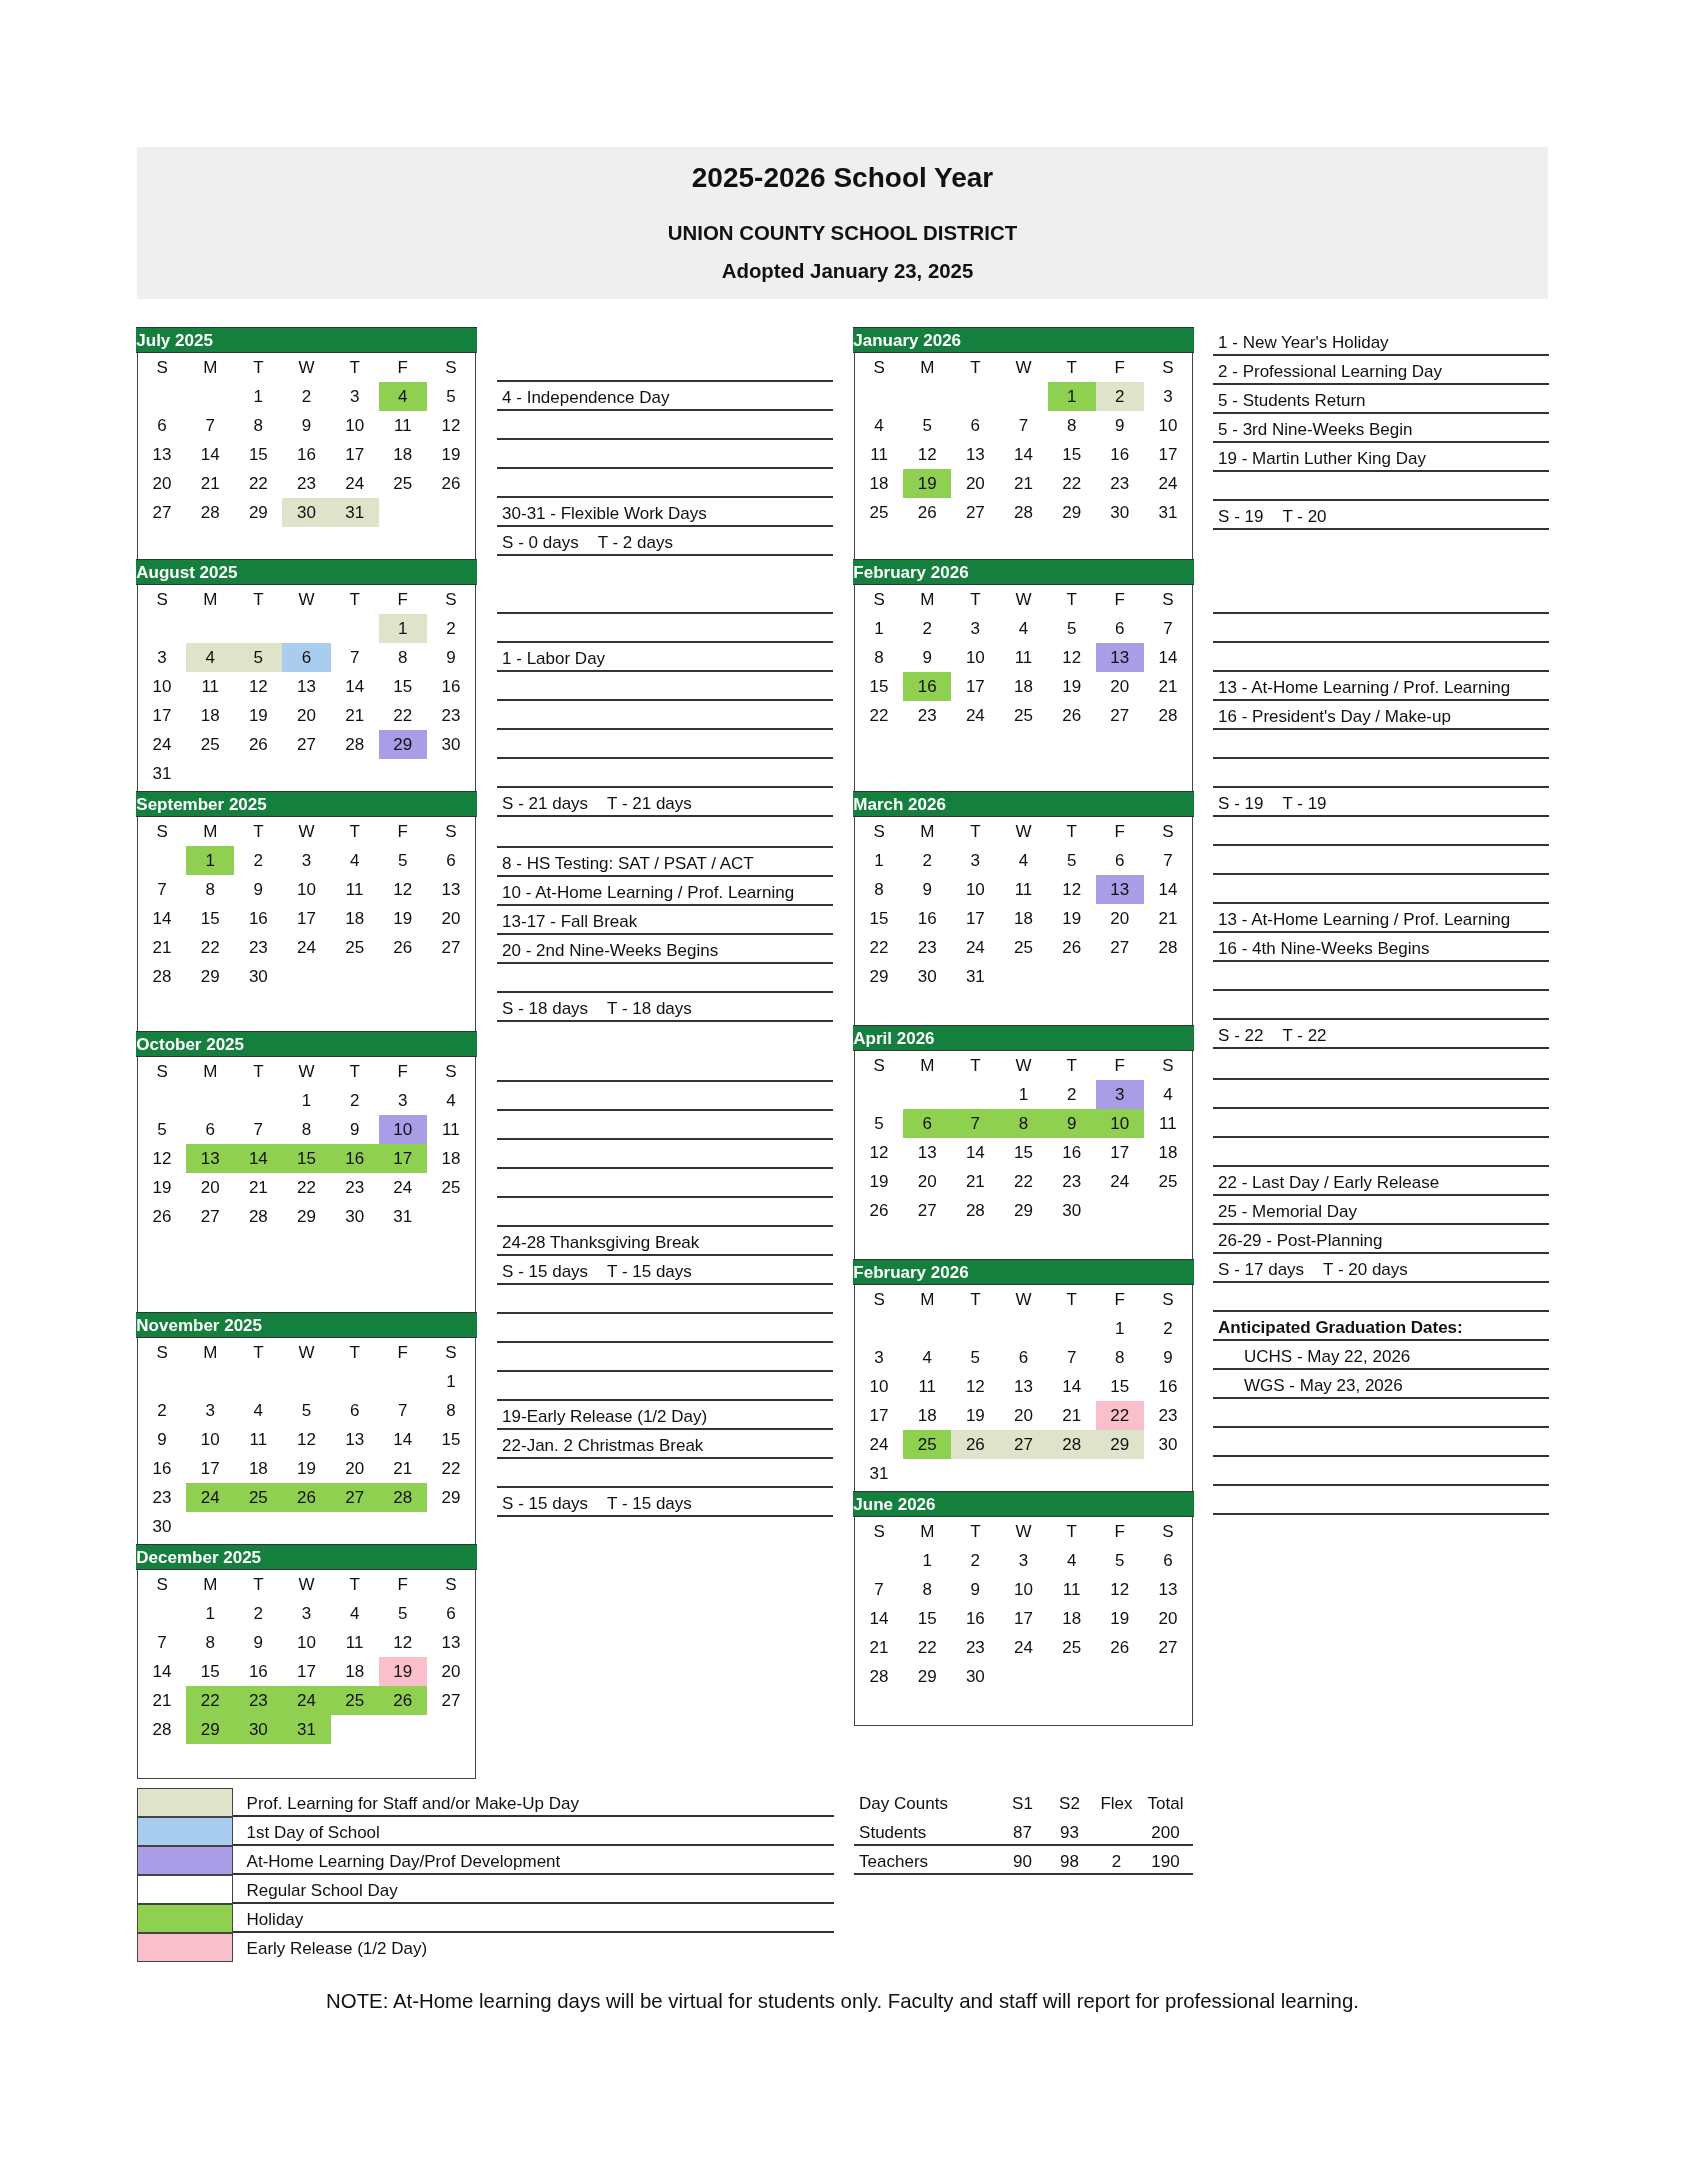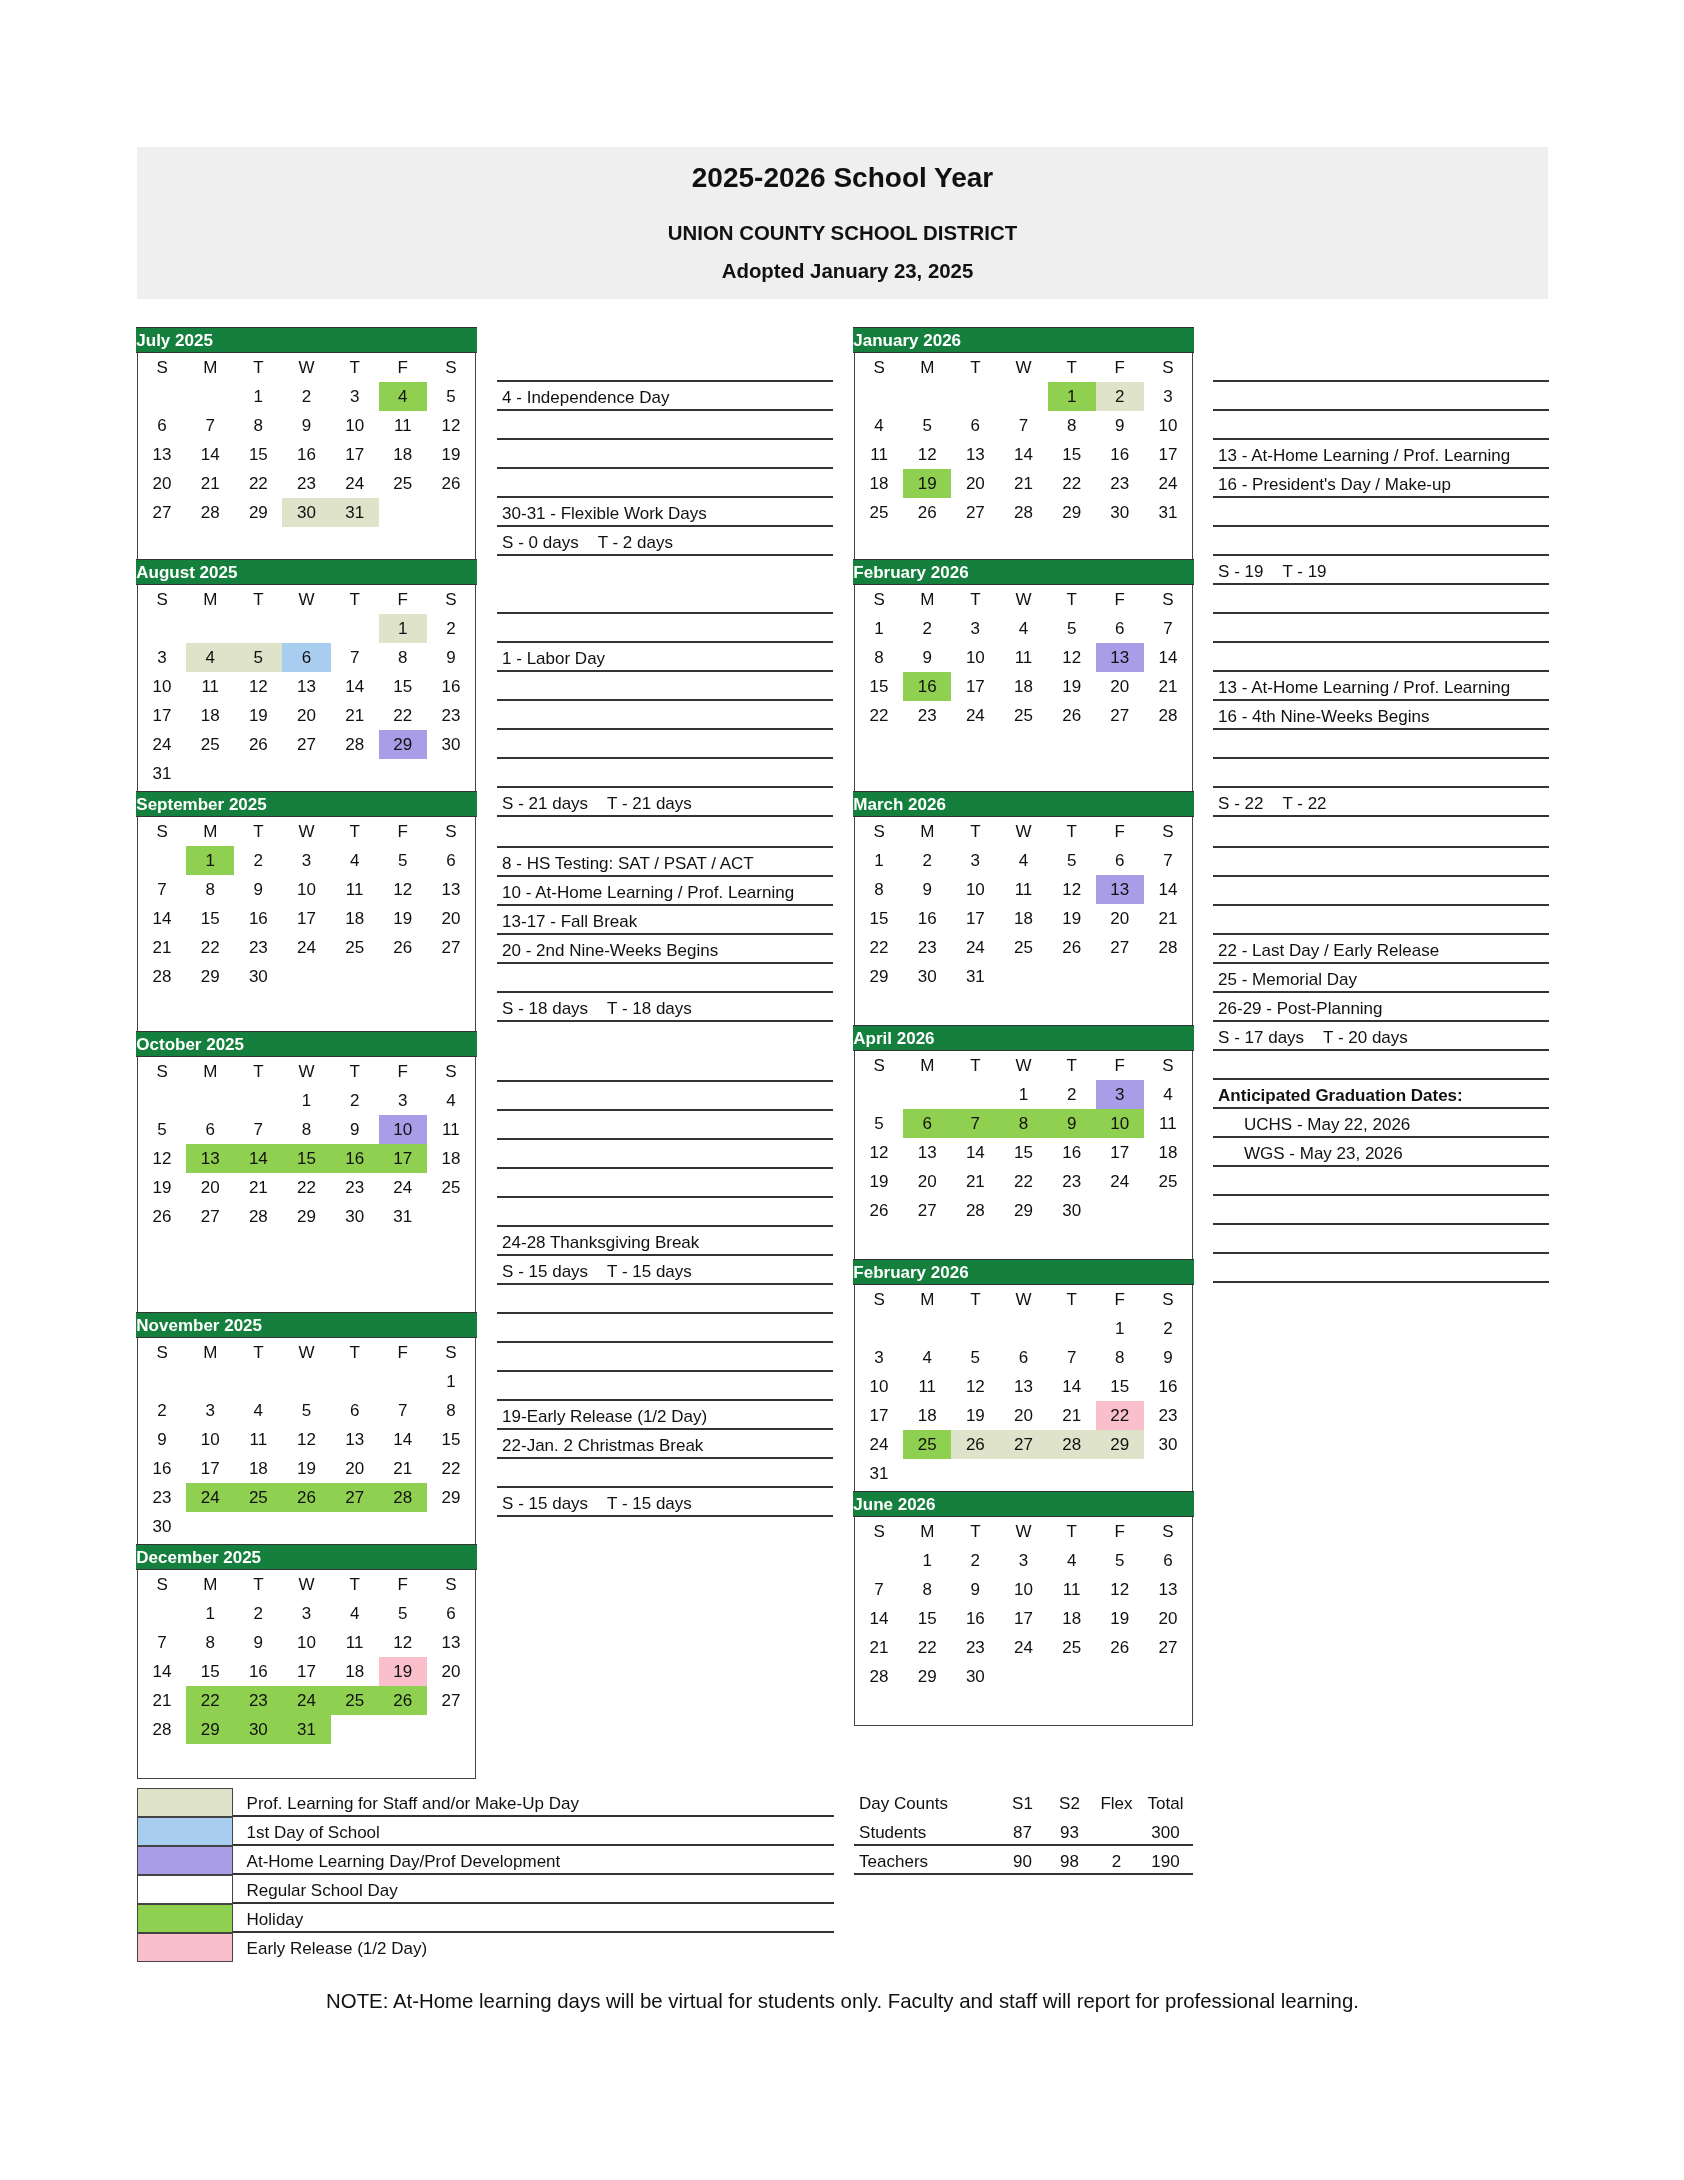--- a/index.html
+++ b/index.html
@@ -709,20 +709,29 @@
         <div class="cell">29</div>
         <div class="cell">30</div>
         <div class="cell"></div>
         <div class="cell"></div>
         <div class="cell"></div>
         <div class="cell"></div>
       </div>
     </div>
   </div>
 <div class="col notes-col right" id="notes-right">
+    <div class="note-month" style="height: 232px; padding-top: 0px;">
+      <div class="note-line">1 - New Year's Holiday</div>
+      <div class="note-line">2 - Professional Learning Day</div>
+      <div class="note-line">5 - Students Return</div>
+      <div class="note-line">5 - 3rd Nine-Weeks Begin</div>
+      <div class="note-line">19 - Martin Luther King Day</div>
+      <div class="note-line"></div>
+      <div class="note-line counts"><span class="s">S - 19</span><span class="t">T - 20</span></div>
+    </div>
     <div class="note-month" style="height: 232px;">
       <div class="note-spacer"></div>
       <div class="note-line"></div>
       <div class="note-line"></div>
       <div class="note-line"></div>
       <div class="note-line">13 - At-Home Learning / Prof. Learning</div>
       <div class="note-line">16 - President's Day / Make-up</div>
       <div class="note-line"></div>
       <div class="note-line"></div>
       <div class="note-line counts"><span class="s">S - 19</span><span class="t">T - 19</span></div>
@@ -795,21 +804,21 @@
       <div class="num">S1</div>
       <div class="num">S2</div>
       <div class="num">Flex</div>
       <div class="num">Total</div>
     </div>
     <div class="dc-row underline">
       <div class="first">Students</div>
       <div class="num">87</div>
       <div class="num">93</div>
       <div class="num"></div>
-      <div class="num">300</div>
+      <div class="num">200</div>
     </div>
     <div class="dc-row underline">
       <div class="first">Teachers</div>
       <div class="num">90</div>
       <div class="num">98</div>
       <div class="num">2</div>
       <div class="num">190</div>
     </div>
   </div>
 

